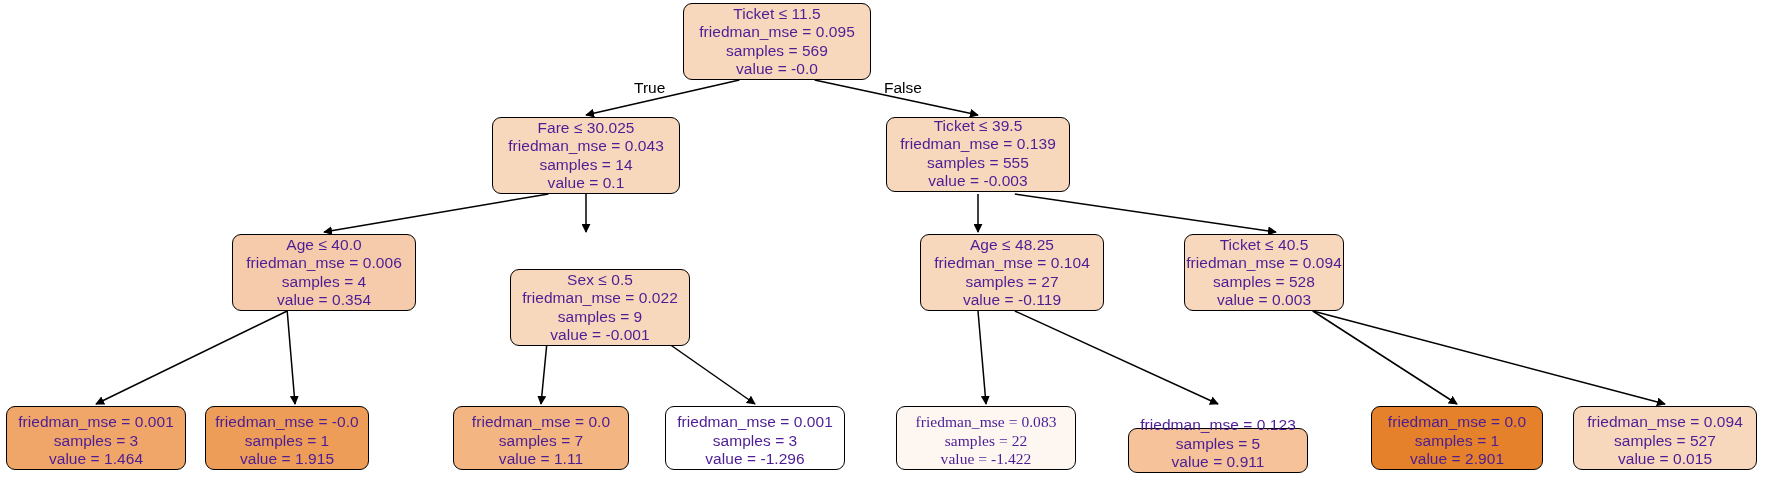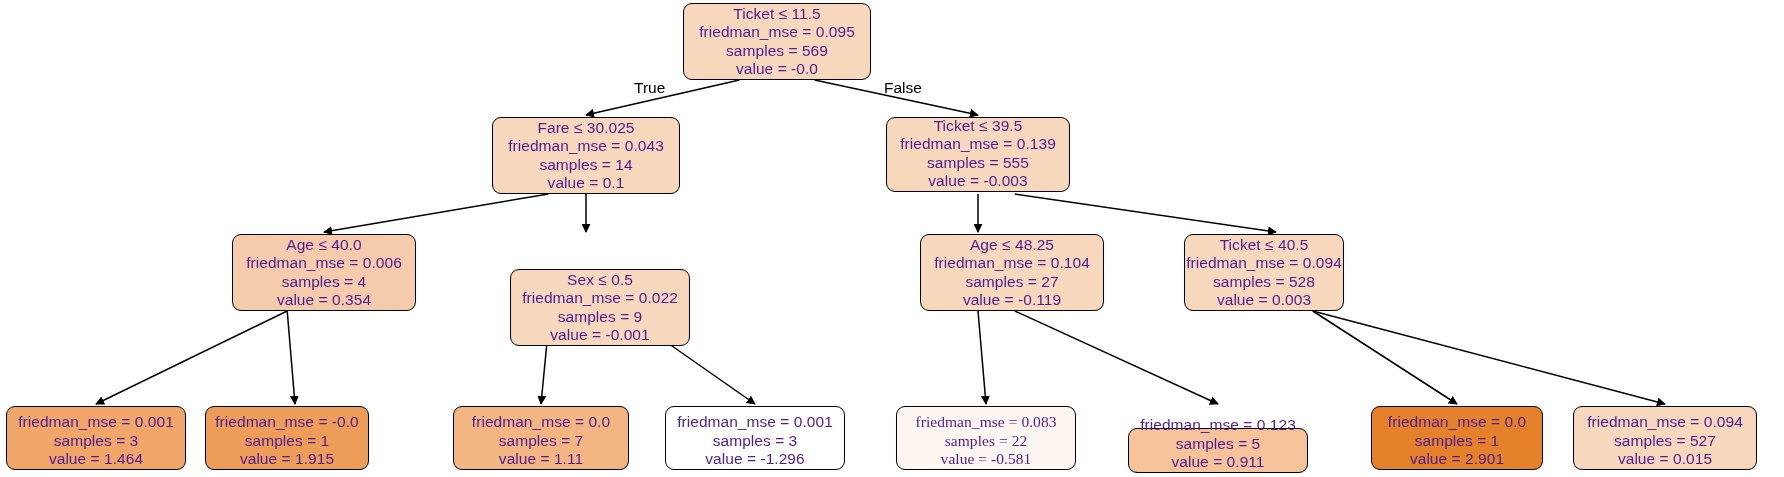--- a/index.html
+++ b/index.html
@@ -135,21 +135,21 @@
         <span class="ln">value = 1.11</span>
       </div>
       <div class="node" style="left: 665px; top: 406px; width: 180px; height: 64px; background: rgb(255, 255, 255);">
         <span class="ln">friedman_mse = 0.001</span>
         <span class="ln">samples = 3</span>
         <span class="ln">value = -1.296</span>
       </div>
       <div class="node" style="left: 896px; top: 406px; width: 180px; height: 64px; background: rgb(253, 246, 241); font-family: Liberation Serif, serif;">
         <span class="ln">friedman_mse = 0.083</span>
         <span class="ln">samples = 22</span>
-        <span class="ln">value = -0.581</span>
+        <span class="ln">value = -1.422</span>
       </div>
       <div class="node" style="left: 1128px; top: 428px; width: 180px; height: 45px; background: rgb(245, 194, 154);">
         <span class="ln">friedman_mse = 0.123</span>
         <span class="ln">samples = 5</span>
         <span class="ln">value = 0.911</span>
       </div>
       <div class="node" style="left: 1371px; top: 406px; width: 172px; height: 64px; background: rgb(229, 129, 42);">
         <span class="ln">friedman_mse = 0.0</span>
         <span class="ln">samples = 1</span>
         <span class="ln">value = 2.901</span>

